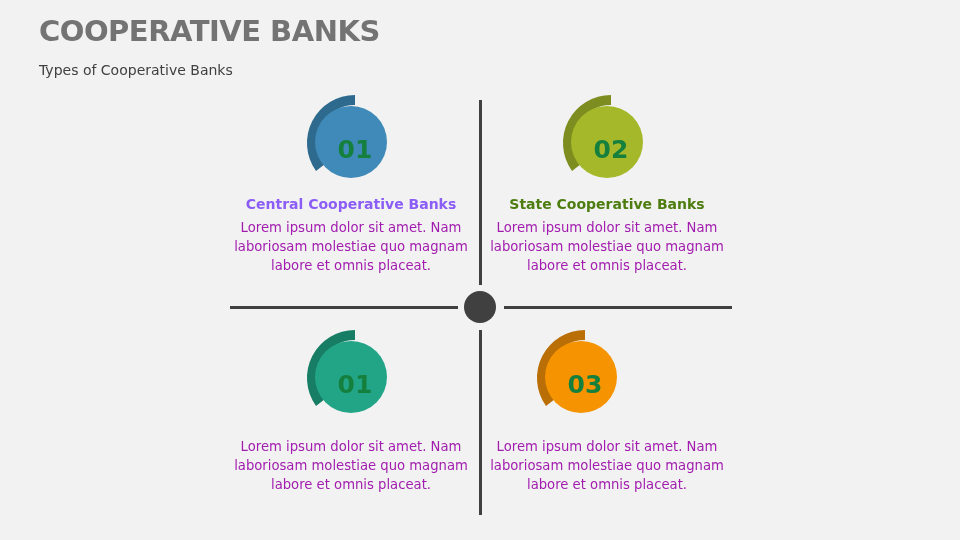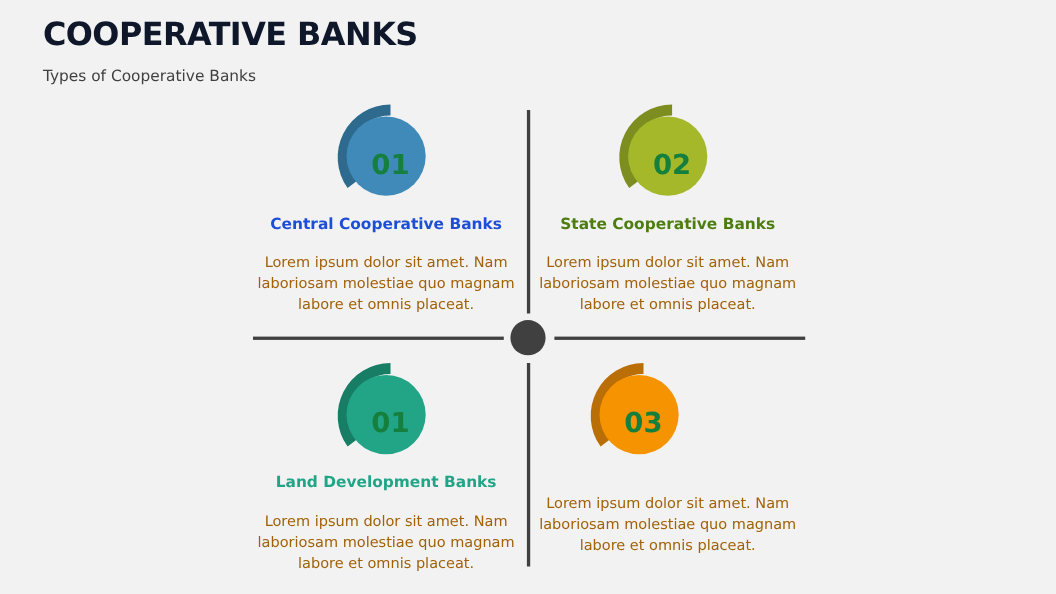--- a/index.html
+++ b/index.html
@@ -1,33 +1,33 @@
 <!DOCTYPE html>
 <html><head>
 <meta charset="utf-8">
 <style>
   html, body { margin:0; padding:0; }
   body { width:960px; height:540px; background:#f2f2f2; position:relative; overflow:hidden;
          font-family:"DejaVu Sans", "Liberation Sans", sans-serif; color:#404040; }
-  .title { position:absolute; left:39px; top:14px; font-size:29px; font-weight:bold; color:#0f172a;
+  .title { position:absolute; left:39px; top:14px; font-size:29px; font-weight:bold; color:#737373;
            letter-spacing:-0.5px; white-space:nowrap; }
   .subtitle { position:absolute; left:39px; top:62px; font-size:14px; color:#404040; white-space:nowrap; }
   .vline { position:absolute; left:479px; top:100px; width:3px; height:415px; background:#404040; }
   .hline { position:absolute; left:230px; top:306px; width:502px; height:3px; background:#404040; }
   .gap-h { position:absolute; left:458px; top:300px; width:46px; height:14px; background:#f2f2f2; }
   .gap-v { position:absolute; left:474px; top:285px; width:13px; height:45px; background:#f2f2f2; }
   .hub { position:absolute; left:464px; top:291px; width:32px; height:32px; border-radius:50%; background:#404040; }
   .badge { position:absolute; width:110px; height:110px; }
   .badge svg { position:absolute; left:0; top:0; }
   .badge .num { position:absolute; left:0; top:0; width:110px; height:110px; display:flex; align-items:center;
                 justify-content:center; font-size:25px; font-weight:bold; color:#15803d; padding-left:12px;
                 padding-top:12px; box-sizing:border-box; }
   .block { position:absolute; width:250px; text-align:center; }
   .block .head { font-size:14px; font-weight:bold; white-space:nowrap; }
-  .block .body { font-size:13.2px; line-height:19px; color:#a16207; margin-top:18px; }
+  .block .body { font-size:13.2px; line-height:19px; color:#a21caf; margin-top:6px; }
 </style>
 </head>
 <body>
 
 <div class="title">COOPERATIVE BANKS</div>
 <div class="subtitle">Types of Cooperative Banks</div>
 
 <div class="vline"></div>
 <div class="hline"></div>
 <div class="gap-h"></div>
@@ -35,21 +35,21 @@
 <div class="hub"></div>
 
 <div class="badge" style="left:294px; top:88px;">
   <svg width="110" height="110" viewBox="0 0 110 110">
     <path class="arc" d="M 61 7 A 48 48 0 0 0 22 83 L 31 76 A 37 37 0 0 1 61 17 Z" fill="#2e6a8e"></path>
     <circle class="disc" cx="57" cy="54" r="36" fill="#3f8ab8"></circle>
   </svg>
   <div class="num">01</div>
 </div>
 <div class="block" style="left:226px; top:196px;">
-  <div class="head" style="color:#1d4ed8;">Central Cooperative Banks</div>
+  <div class="head" style="color:#8b5cf6;">Central Cooperative Banks</div>
   <div class="body">Lorem ipsum dolor sit amet. Nam laboriosam molestiae quo magnam labore et omnis placeat.</div>
 </div>
 
 <div class="badge" style="left:550px; top:88px;">
   <svg width="110" height="110" viewBox="0 0 110 110">
     <path d="M 61 7 A 48 48 0 0 0 22 83 L 31 76 A 37 37 0 0 1 61 17 Z" fill="#7d8d1f"></path>
     <circle cx="57" cy="54" r="36" fill="#a4b82a"></circle>
   </svg>
   <div class="num">02</div>
 </div>
@@ -59,21 +59,20 @@
 </div>
 
 <div class="badge" style="left:294px; top:323px;">
   <svg width="110" height="110" viewBox="0 0 110 110">
     <path d="M 61 7 A 48 48 0 0 0 22 83 L 31 76 A 37 37 0 0 1 61 17 Z" fill="#177d65"></path>
     <circle cx="57" cy="54" r="36" fill="#22a587"></circle>
   </svg>
   <div class="num">01</div>
 </div>
 <div class="block" style="left:226px; top:431px;">
-  <div class="head" style="color:#22a587;">Land Development Banks</div>
   <div class="body">Lorem ipsum dolor sit amet. Nam laboriosam molestiae quo magnam labore et omnis placeat.</div>
 </div>
 
 <div class="badge" style="left:524px; top:323px;">
   <svg width="110" height="110" viewBox="0 0 110 110">
     <path d="M 61 7 A 48 48 0 0 0 22 83 L 31 76 A 37 37 0 0 1 61 17 Z" fill="#b96e06"></path>
     <circle cx="57" cy="54" r="36" fill="#f59300"></circle>
   </svg>
   <div class="num">03</div>
 </div>

